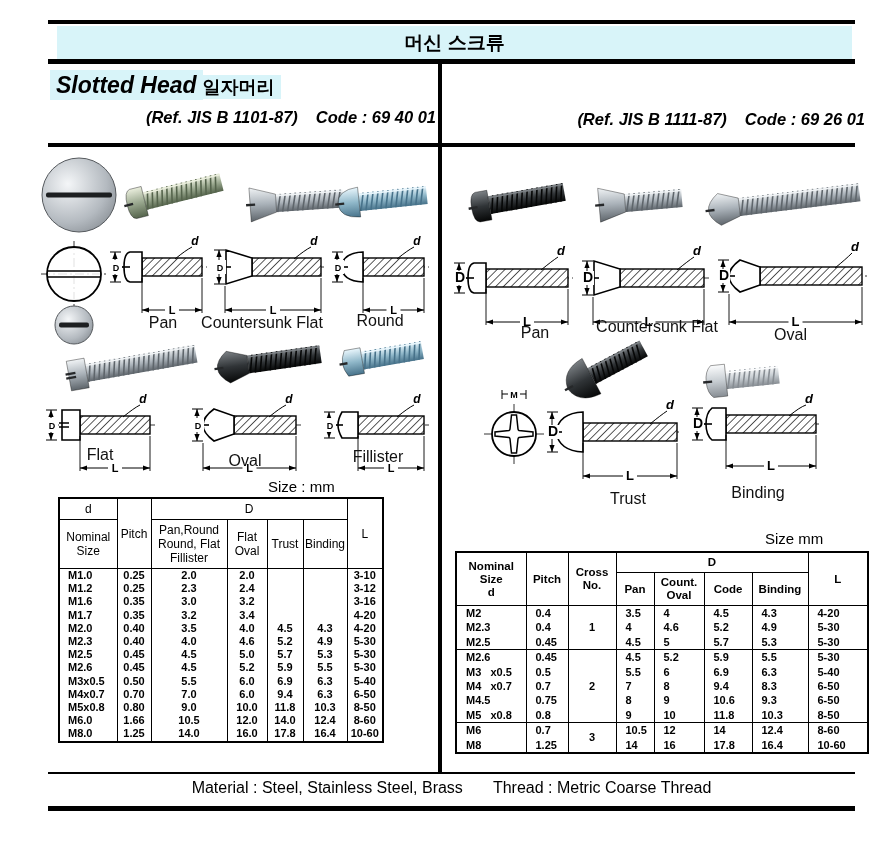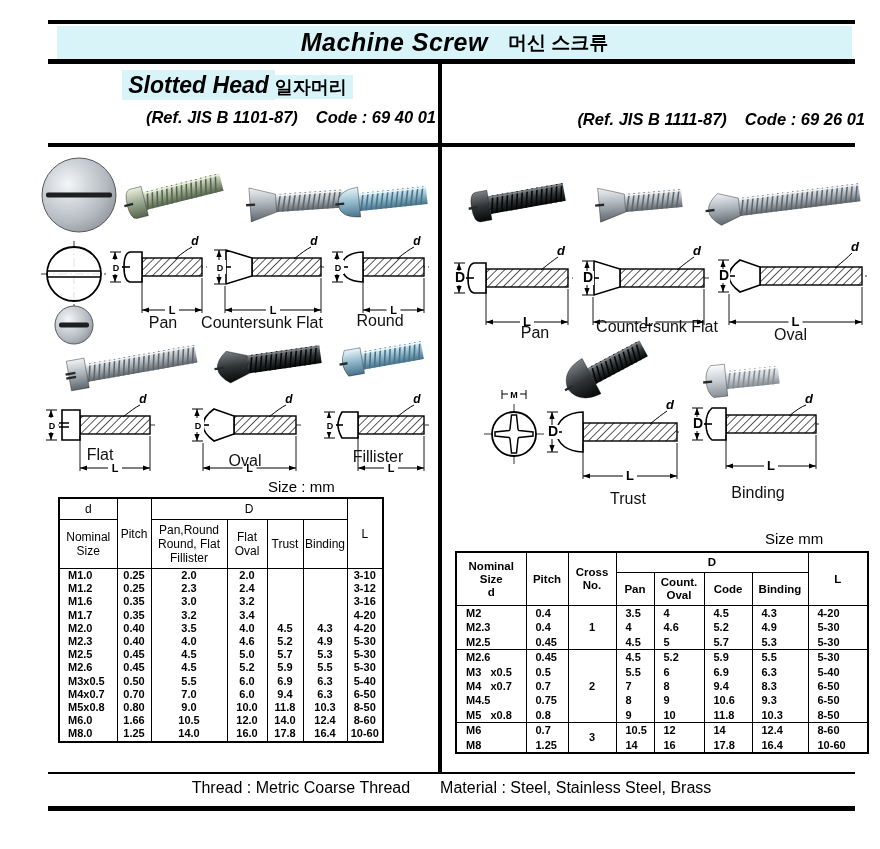--- a/index.html
+++ b/index.html
@@ -5,21 +5,21 @@
   *{margin:0;padding:0;box-sizing:border-box}
   html,body{width:880px;height:849px;background:#fff;overflow:hidden;
     font-family:"Liberation Sans",sans-serif;color:#000}
   .page{position:relative;width:880px;height:849px;background:#fff}
   .abs{position:absolute}
   .bar{position:absolute;background:#000}
   .hl{background:#d8f4f9}
   .titleband{display:flex;align-items:center;justify-content:center;gap:20px}
   .t-en{font:italic 700 25px "Liberation Sans",sans-serif;letter-spacing:.5px}
   .t-ko{font:700 19px "Liberation Sans",sans-serif}
-  .colhead{text-align:center;white-space:nowrap}
+  .colhead{text-align:left;white-space:nowrap}
   .he{font:italic 700 23px "Liberation Sans",sans-serif;padding:2px 6px}
   .hk{font:700 18px "Liberation Sans",sans-serif;padding:2px 6px 2px 0}
   .refline{text-align:right;font:italic 700 16.5px "Liberation Sans",sans-serif;white-space:nowrap}
   .refline .gap{display:inline-block;width:18px}
   .figlabel{position:absolute;text-align:center;font:400 16px "Liberation Sans",sans-serif;color:#111}
   .sizenote{position:absolute;text-align:left;font:400 15px "Liberation Sans",sans-serif}
   .dimtbl{border-collapse:collapse;table-layout:fixed;border:2px solid #000;background:#fff}
   .dimtbl th,.dimtbl td{border:1.5px solid #000;text-align:center;overflow:hidden}
   .pre{white-space:pre-line}
   .ltable th{font-weight:400;font-size:12px;line-height:14px;padding:3px 1px}
@@ -47,21 +47,20 @@
       <radialGradient id="g-disc" cx="0.35" cy="0.35" r="0.95">
         <stop offset="0" stop-color="#f4f6f8"></stop>
           <stop offset="0.55" stop-color="#b4bac0"></stop>
           <stop offset="1" stop-color="#6e747a"></stop>
       </radialGradient>
     </defs>
   </svg>
 
   <div class="bar" style="left:48px;top:20px;width:807px;height:4px"></div>
   <div class="abs hl titleband" style="left:57px;top:26px;width:795px;height:33px">
-    <span class="t-en">Machine Screw</span>
     <span class="t-ko">머신 스크류</span>
   </div>
   <div class="bar" style="left:48px;top:59px;width:807px;height:5px"></div>
 
   <div class="abs colhead" style="left:50px;top:72px;width:375px">
     <span class="hl he">Slotted Head</span><span class="hl hk">일자머리</span>
   </div>
   <div class="abs refline" style="left:38px;top:108px;width:398px">
     <span>(Ref. JIS B 1101-87)</span><span class="gap"></span><span>Code : 69 40 01</span>
   </div>
@@ -987,18 +986,18 @@
             <td>17.8</td>
             <td>16.4</td>
             <td>10-60</td>
           </tr>
         </tbody>
       </table>
   </div>
 
   <div class="bar" style="left:48px;top:772px;width:807px;height:2px"></div>
   <div class="abs footer" style="left:48px;top:779px;width:807px">
+    <span>Material : Steel, Stainless Steel, Brass</span>
     <span>Thread : Metric Coarse Thread</span>
-    <span>Material : Steel, Stainless Steel, Brass</span>
   </div>
   <div class="bar" style="left:48px;top:806px;width:807px;height:5px"></div>
 
 </div>
 
 </body></html>

